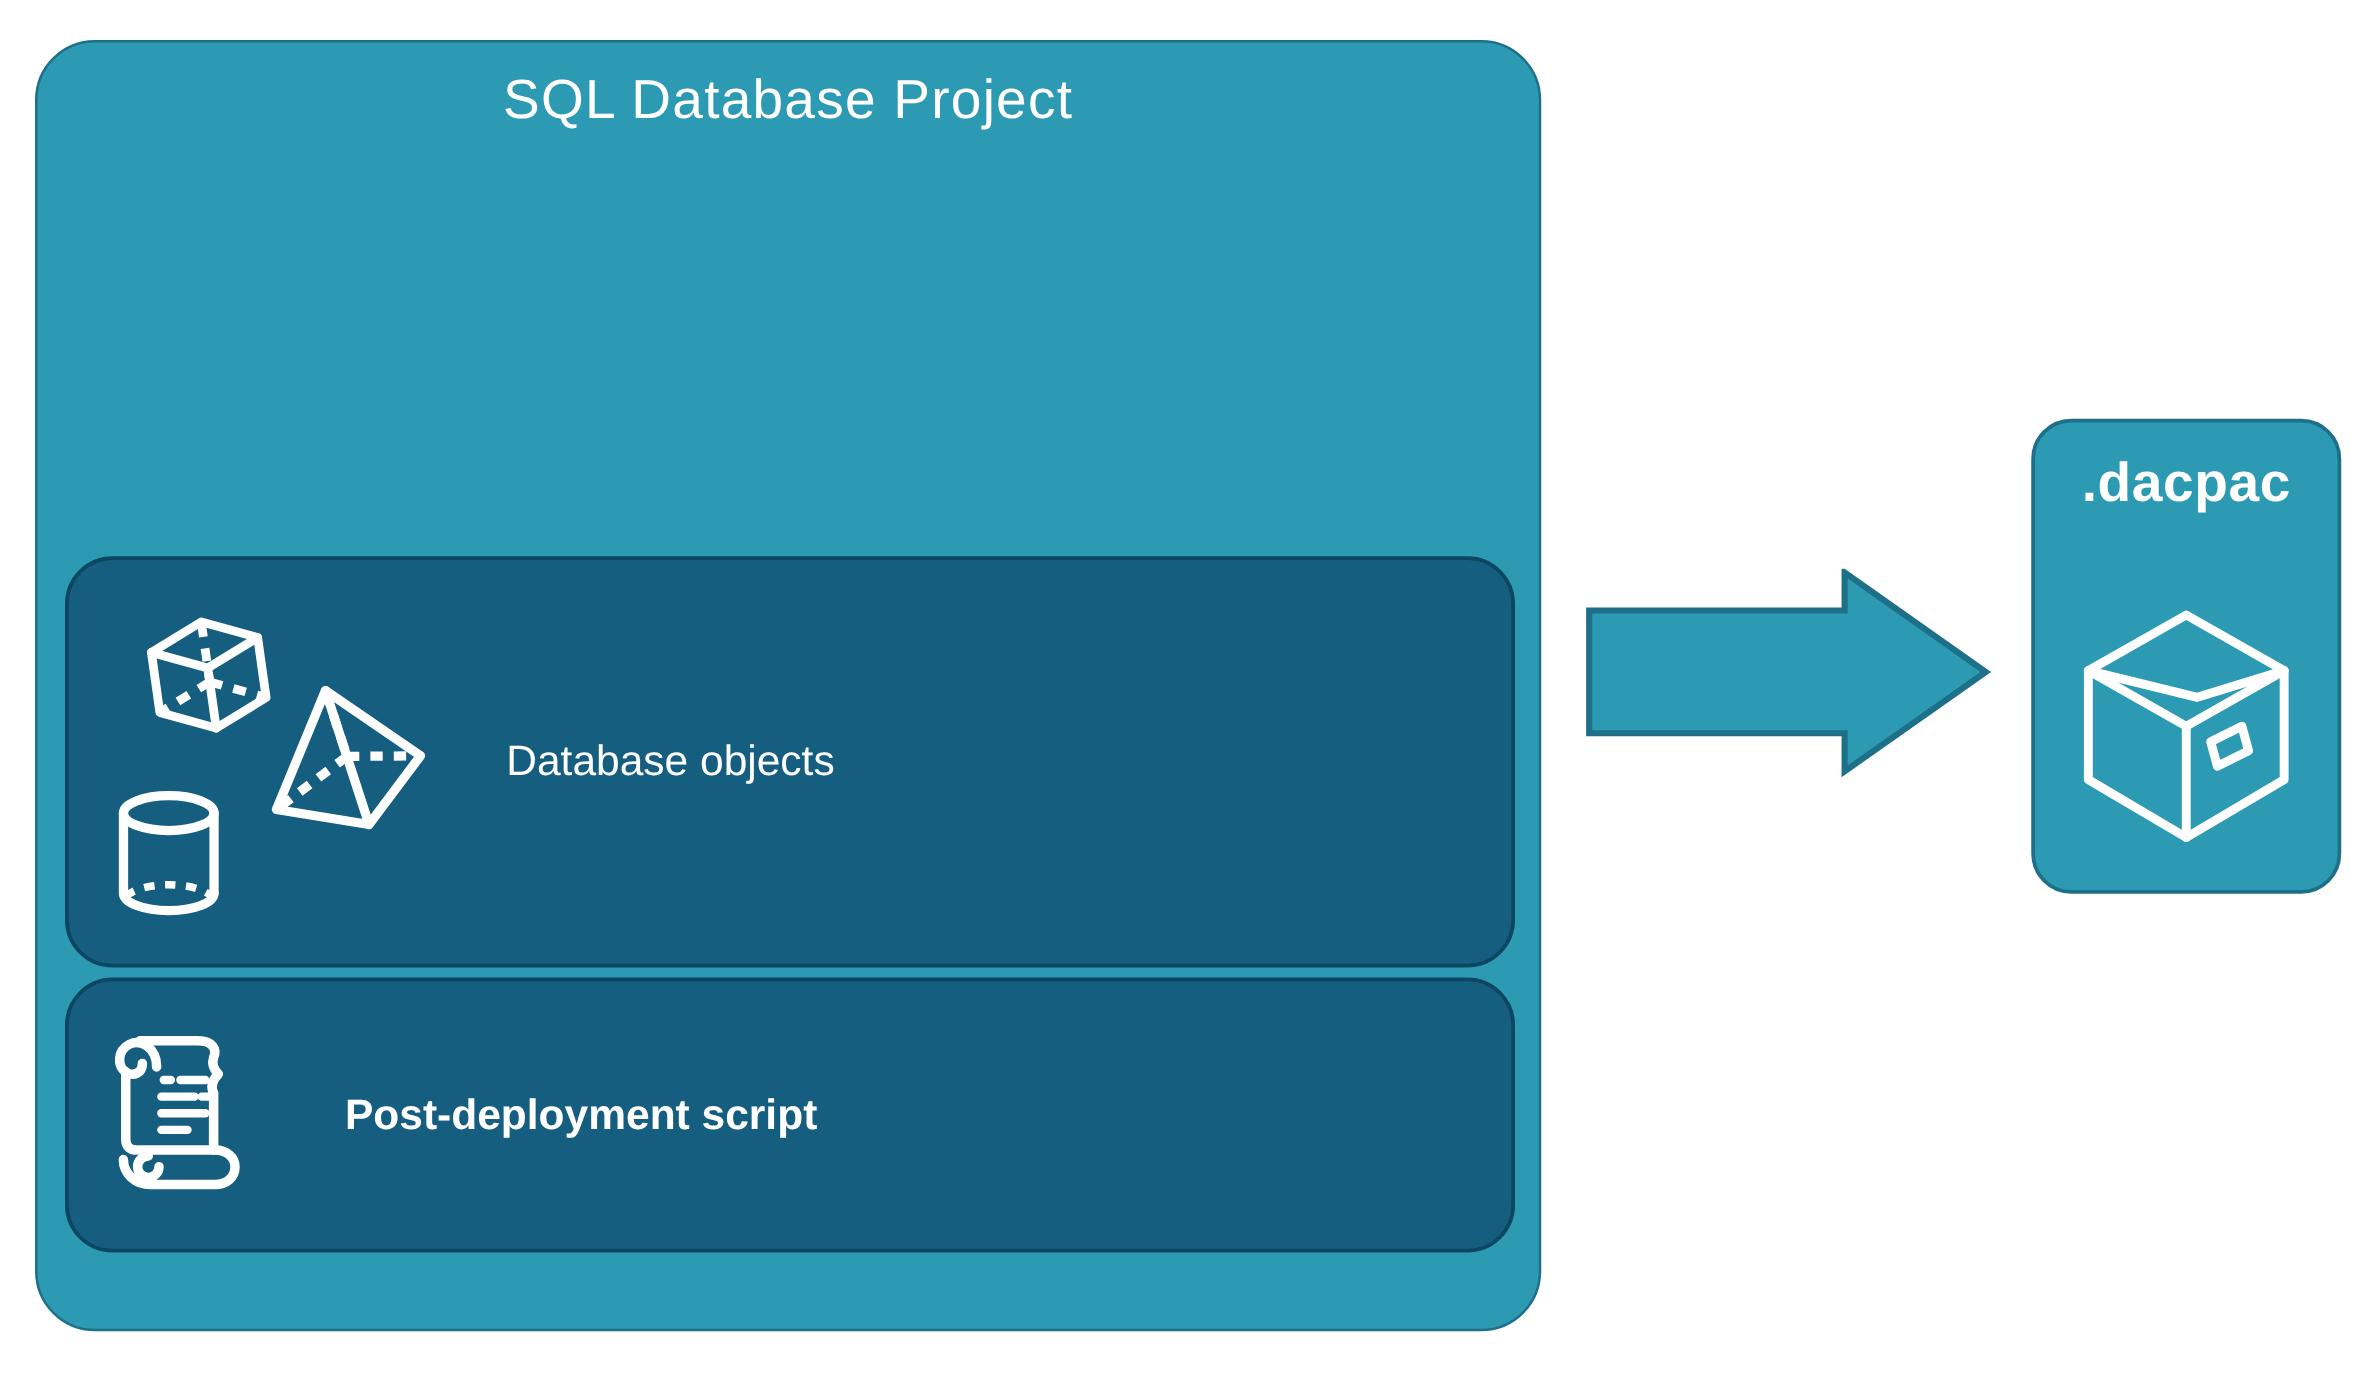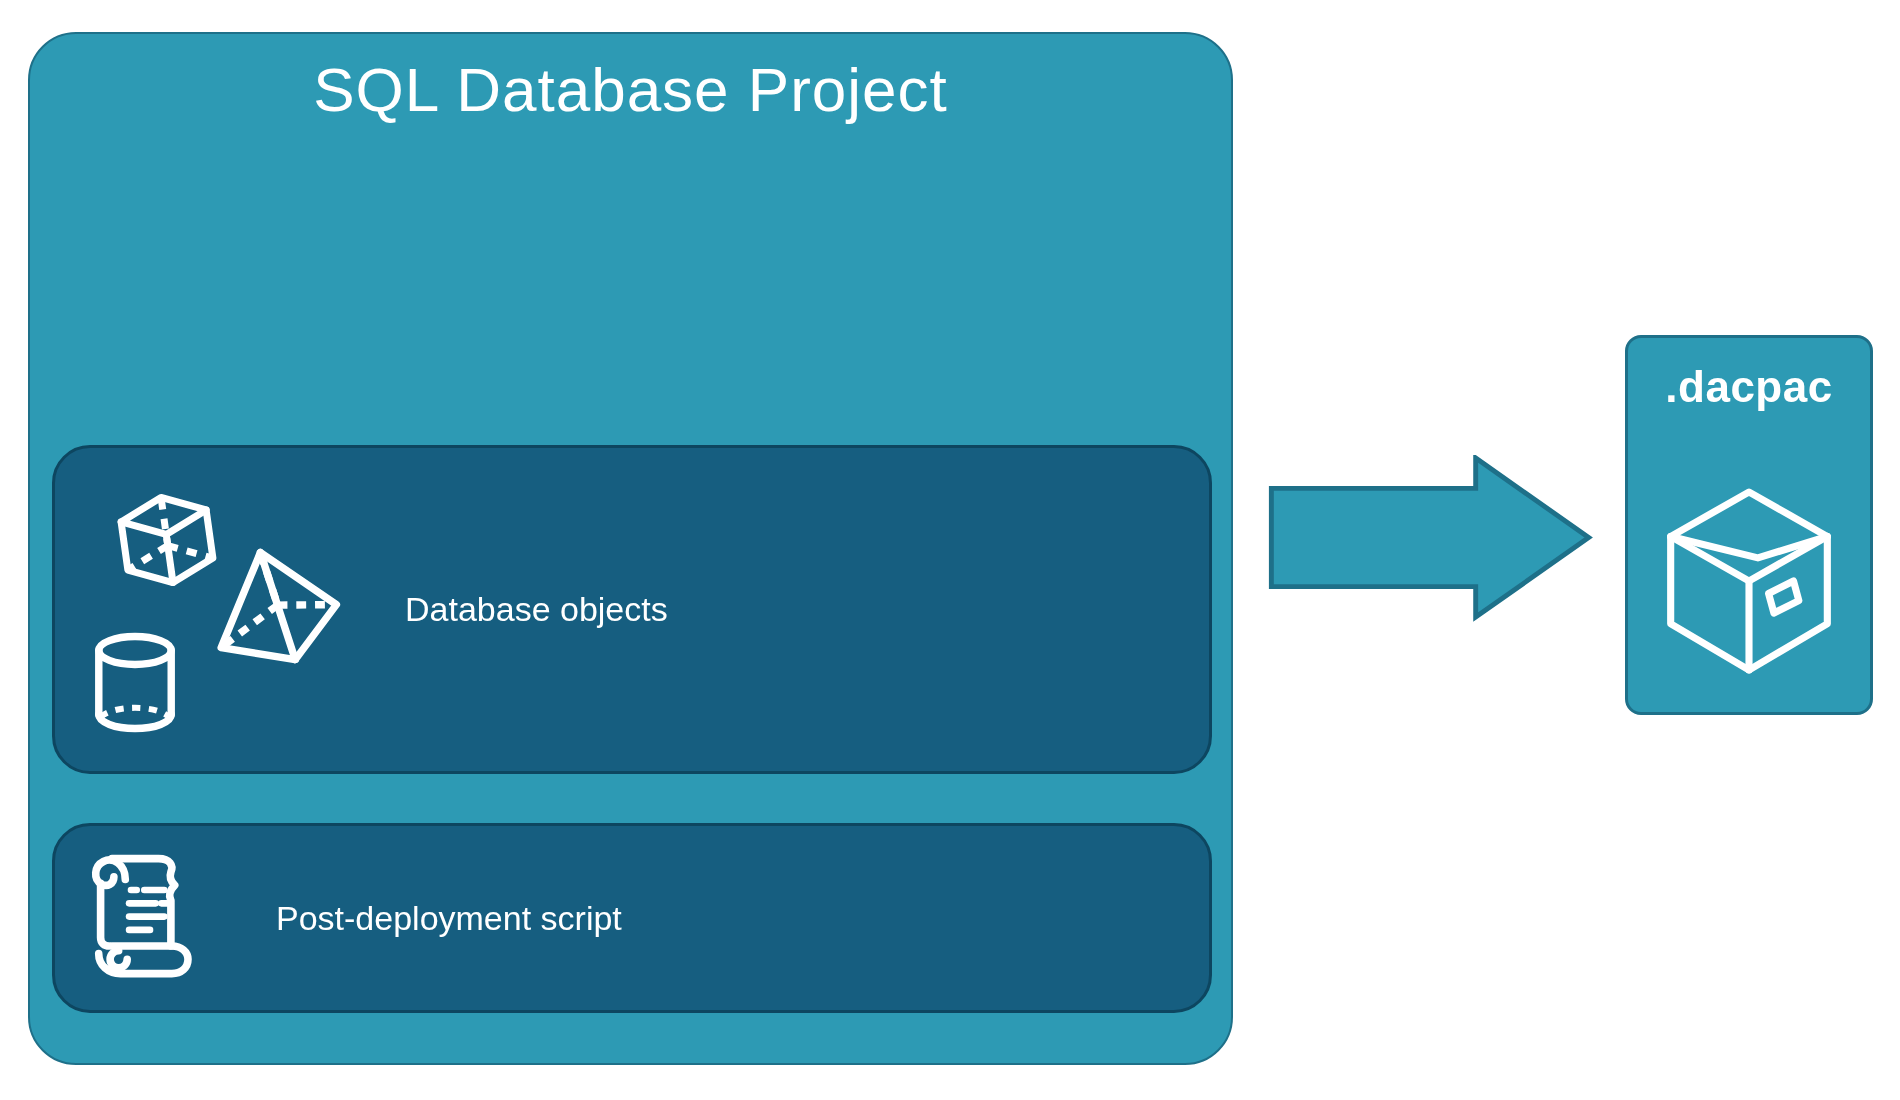--- a/index.html
+++ b/index.html
@@ -18,35 +18,35 @@
   
   .project{
     position:absolute;left:28px;top:32px;width:1205px;height:1033px;
     background:var(--teal);
     border:2px solid var(--teal-border);
     border-radius:48px;
   }
   .project-title{
     position:absolute;top:22px;left:0;width:100%;
     text-align:center;color:var(--text);
-    font-size:62px;font-weight:500;letter-spacing:1px;line-height:1.1;
+    font-size:44px;font-weight:500;letter-spacing:1px;line-height:1.1;
   }
 
   
   .panel{
     position:absolute;left:22px;width:1160px;
     background:var(--panel-dark);
     border:3px solid var(--panel-border);
     border-radius:38px;
     display:flex;align-items:center;
     color:var(--text);
   }
   .panel-pre{top:178px;height:185px;}
   .panel-objects{top:411px;height:329px;}
-  .panel-post{top:789px;height:190px;}
+  .panel-post{top:748px;height:220px;font-weight:bold;}
 
   .panel-label{font-size:34px;line-height:1.55;color:var(--text);}
   .panel-pre .panel-label,.panel-post .panel-label{margin-left:78px;}
 
   .scroll-wrap{margin-left:28px;width:115px;height:133px;flex:0 0 auto;}
   .scroll-wrap svg{width:100%;height:100%;display:block;}
 
   
   .obj-cluster{position:absolute;left:0;top:0;width:320px;height:329px;}
   .icon-abs{position:absolute;}
@@ -65,21 +65,21 @@
     color:var(--text);font-size:47px;font-weight:bold;
     font-family:"DejaVu Sans","Liberation Sans",sans-serif;
     letter-spacing:1px;
   }
 
   
   .dacpac{
     position:absolute;left:1625px;top:335px;width:248px;height:380px;
     background:var(--teal);
     border:3px solid var(--teal-border);
-    border-radius:16px;
+    border-radius:32px;
     display:flex;flex-direction:column;align-items:center;gap:34px;
   }
   .dacpac-label{
     margin-top:24px;color:var(--text);
     font-size:44px;font-weight:bold;letter-spacing:0.5px;
   }
   .package-wrap{margin-top:32px;width:178px;height:206px;}
   .package-wrap svg{width:100%;height:100%;display:block;}
 </style>
 </head>

